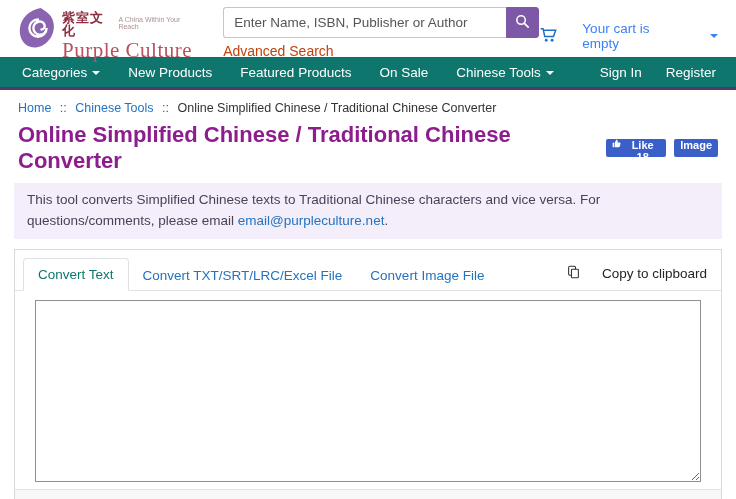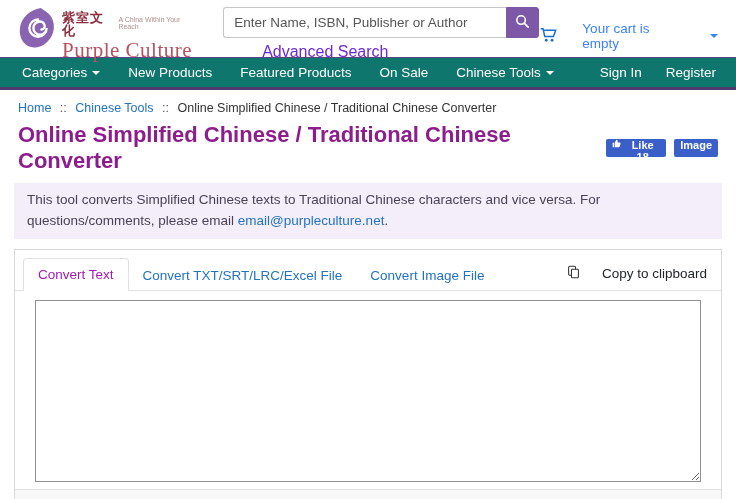--- a/index.html
+++ b/index.html
@@ -15,21 +15,21 @@
   .logo-tag { font-size: 7px; color: #b09090; }
   .logo-name { font-family: "Liberation Serif", serif; font-size: 21px; color: #b7515f; margin-top: 3px; letter-spacing: .5px; }
 
   .search-wrap { margin-left: 26px; width: 332px; }
   .search-row { display: flex; }
   .search-input { flex: 1; height: 31px; border: 1px solid #c6c6c6; border-right: none;
     border-radius: 3px 0 0 3px; padding: 0 10px; font-size: 13.5px; color: #333; outline: none; }
   .search-input::placeholder { color: #555; }
   .search-btn { width: 33px; height: 31px; background: #7d58a6; border: 1px solid #7d58a6;
     border-radius: 0 3px 3px 0; display: flex; align-items: center; justify-content: center; cursor: pointer; }
-  .adv-link { display: inline-block; margin-top: 5px; font-size: 16px; color: #6d28d9; cursor: pointer; margin-left: 39px; }
+  .adv-link { display: inline-block; margin-top: 5px; font-size: 14px; color: #c2410c; cursor: pointer; }
 
   .cart { margin-left: auto; display: flex; align-items: center; gap: 24px; padding-top: 14px;
     color: #3b82f6; font-size: 13.5px; cursor: pointer; }
 
   .caret { display: inline-block; width: 0; height: 0; border-left: 4px solid transparent;
     border-right: 4px solid transparent; border-top: 4px solid currentColor; margin-left: 5px; vertical-align: 2px; }
 
   
   .navbar { background: #0f766e; border-top: 1px solid #5a4285; border-bottom: 3px solid #50396f;
     height: 33px; display: flex; align-items: center; padding: 0 8px; }
@@ -52,21 +52,21 @@
 
   
   .info-box { margin: 2px 14px 10px 14px; background: #f3eefa; padding: 7px 13px;
     font-size: 13.5px; line-height: 1.55; color: #494257; }
   .info-box .email { color: #2473c0; cursor: pointer; }
 
   
   .card { margin: 0 14px; border: 1px solid #d9d9d9; background: #fff; }
   .tab-row { display: flex; align-items: flex-end; padding: 8px 14px 0 8px; border-bottom: 1px solid #dee2e6; }
   .tab { font-size: 13.5px; padding: 8px 14px; margin-bottom: -1px; cursor: pointer; white-space: nowrap; }
-  .tab.active { color: #a21caf; background: #fff; border: 1px solid #dee2e6; border-bottom: 1px solid #fff;
+  .tab.active { color: #0f766e; background: #fff; border: 1px solid #dee2e6; border-bottom: 1px solid #fff;
     border-radius: 4px 4px 0 0; }
   .tab.link { color: #2473c0; }
   .copy-btn { margin-left: auto; display: flex; align-items: center; gap: 22px; color: #212529;
     font-size: 13.5px; padding: 0 0 8px 0; cursor: pointer; }
 
   .card-body { padding: 9px 20px 7px 20px; }
   .convert-textarea { width: 100%; height: 182px; border: 1px solid #8f8f8f; resize: both;
     font-size: 14px; padding: 6px; outline: none; display: block; }
 
   .card-footer { background: #f8f8f8; border-top: 1px solid #e2e2e2; display: flex;

